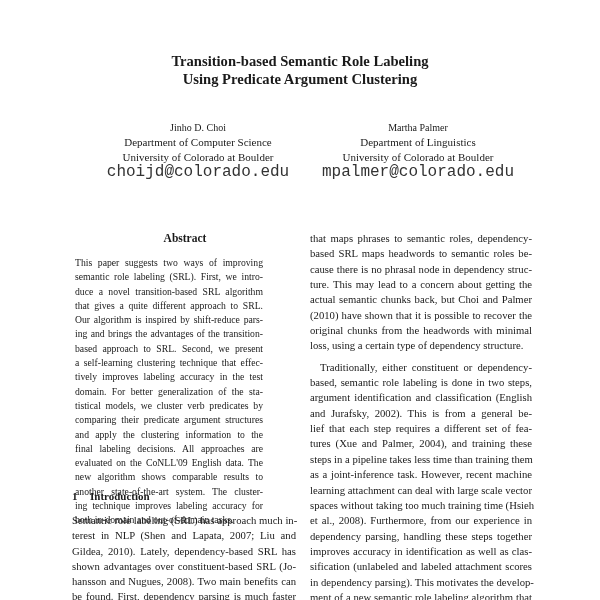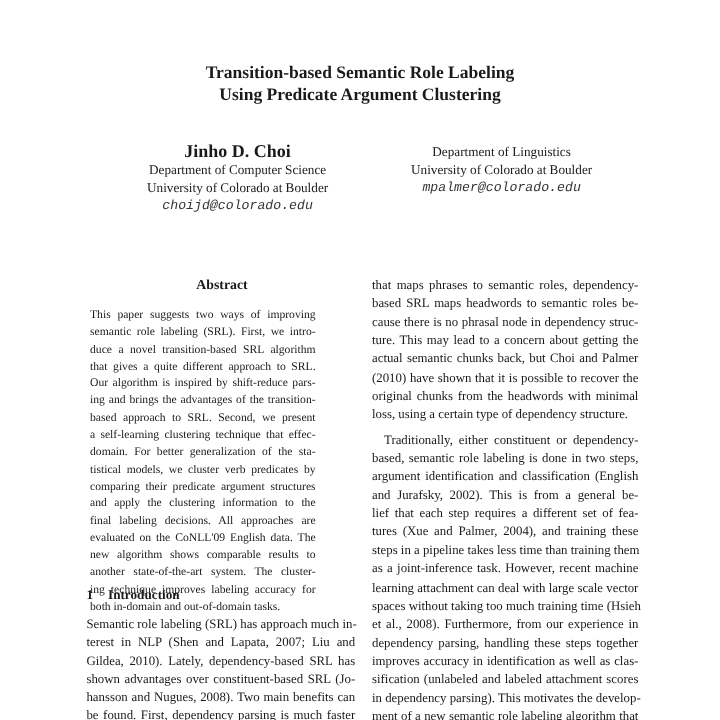--- a/index.html
+++ b/index.html
@@ -33,26 +33,25 @@
   .author {
     position: absolute;
     top: 120px;
     width: 220px;
     text-align: center;
     font-size: 11px;
     line-height: 15px;
   }
   .author.a1 { left: 88px; }
   .author.a2 { left: 308px; }
-  .author .name { font-weight: bold; font-size: 15px; }
+  .author .name { font-weight: normal; font-size: 10px; }
   .author .email {
     font-family: "Liberation Mono", "DejaVu Sans Mono", monospace;
-    font-size: 11px;
+    font-size: 16px;
     color: #333;
-    font-style: italic;
   }
 
   .abstract-heading {
     position: absolute;
     left: 75px; width: 220px;
     top: 232px;
     text-align: center;
     font-weight: bold;
     font-size: 11.5px;
   }
@@ -111,36 +110,38 @@
   </div>
 
   <div class="author a1">
     <div class="name">Jinho D. Choi</div>
     <div>Department of Computer Science</div>
     <div>University of Colorado at Boulder</div>
     <div class="email">choijd@colorado.edu</div>
   </div>
 
   <div class="author a2">
+    <div class="name">Martha Palmer</div>
     <div>Department of Linguistics</div>
     <div>University of Colorado at Boulder</div>
     <div class="email">mpalmer@colorado.edu</div>
   </div>
 
   <div class="abstract-heading">Abstract</div>
 
   <div class="abstract-body" id="abstract-body">
       <span class="line">This paper suggests two ways of improving</span>
       <span class="line">semantic role labeling (SRL). First, we intro-</span>
       <span class="line">duce a novel transition-based SRL algorithm</span>
       <span class="line">that gives a quite different approach to SRL.</span>
       <span class="line">Our algorithm is inspired by shift-reduce pars-</span>
       <span class="line">ing and brings the advantages of the transition-</span>
       <span class="line">based approach to SRL. Second, we present</span>
       <span class="line">a self-learning clustering technique that effec-</span>
+      <span class="line">tively improves labeling accuracy in the test</span>
       <span class="line">domain. For better generalization of the sta-</span>
       <span class="line">tistical models, we cluster verb predicates by</span>
       <span class="line">comparing their predicate argument structures</span>
       <span class="line">and apply the clustering information to the</span>
       <span class="line">final labeling decisions. All approaches are</span>
       <span class="line">evaluated on the CoNLL'09 English data. The</span>
       <span class="line">new algorithm shows comparable results to</span>
       <span class="line">another state-of-the-art system. The cluster-</span>
       <span class="line">ing technique improves labeling accuracy for</span>
       <span class="line last">both in-domain and out-of-domain tasks.</span>

